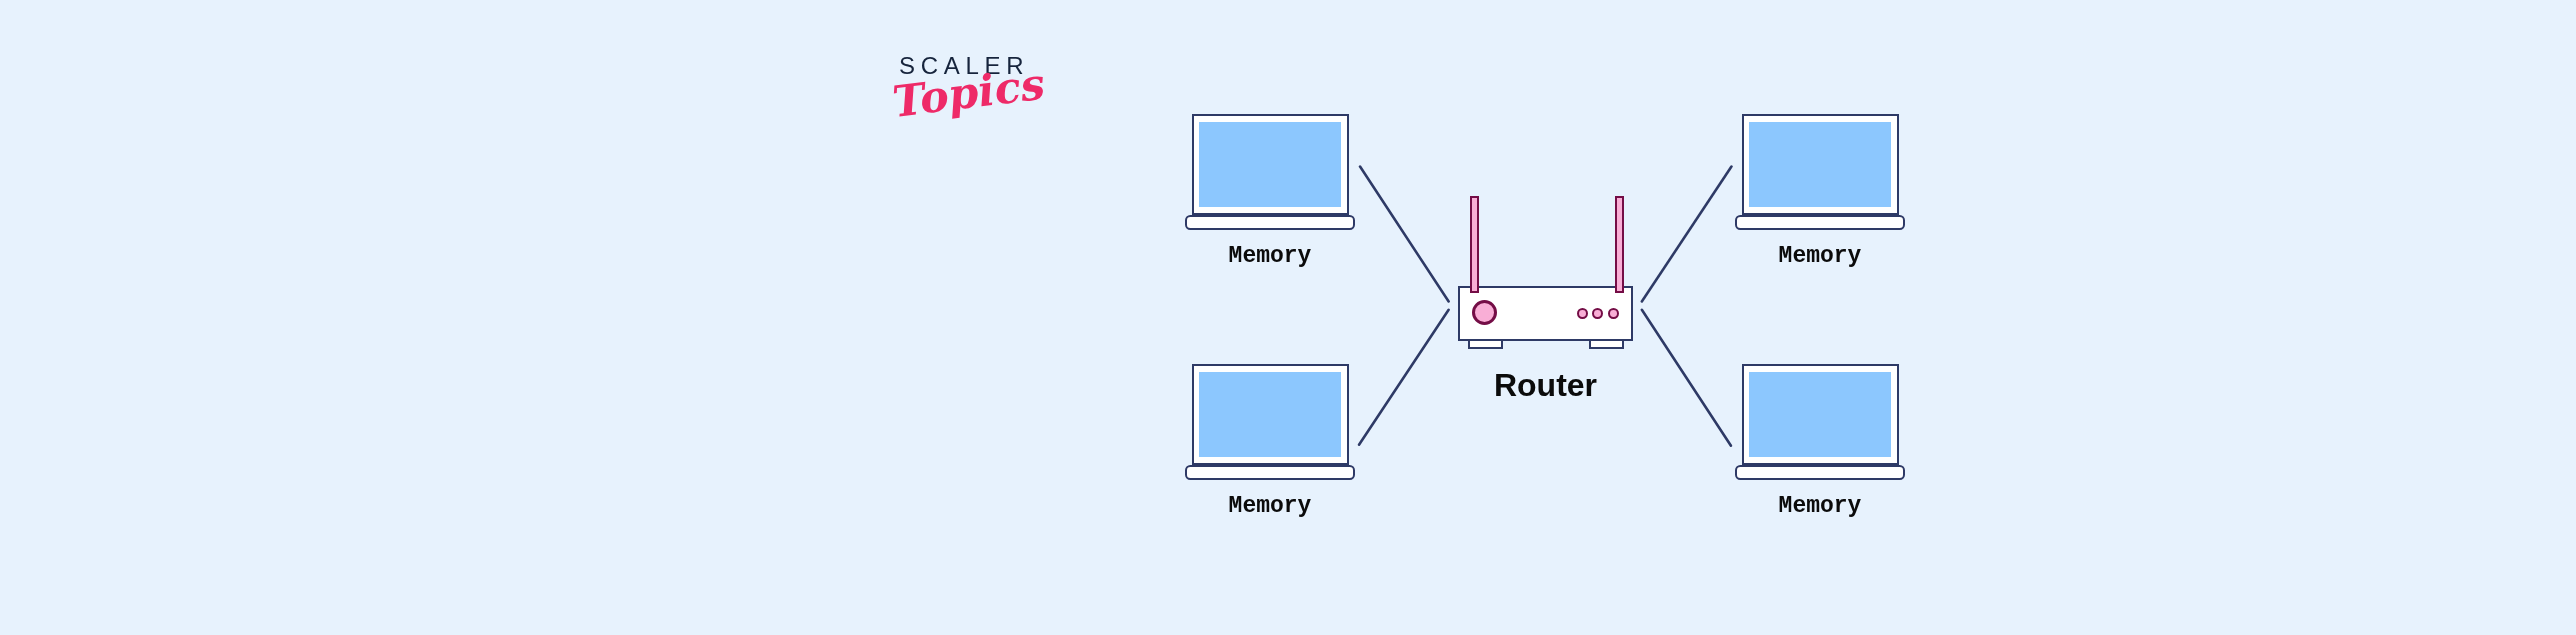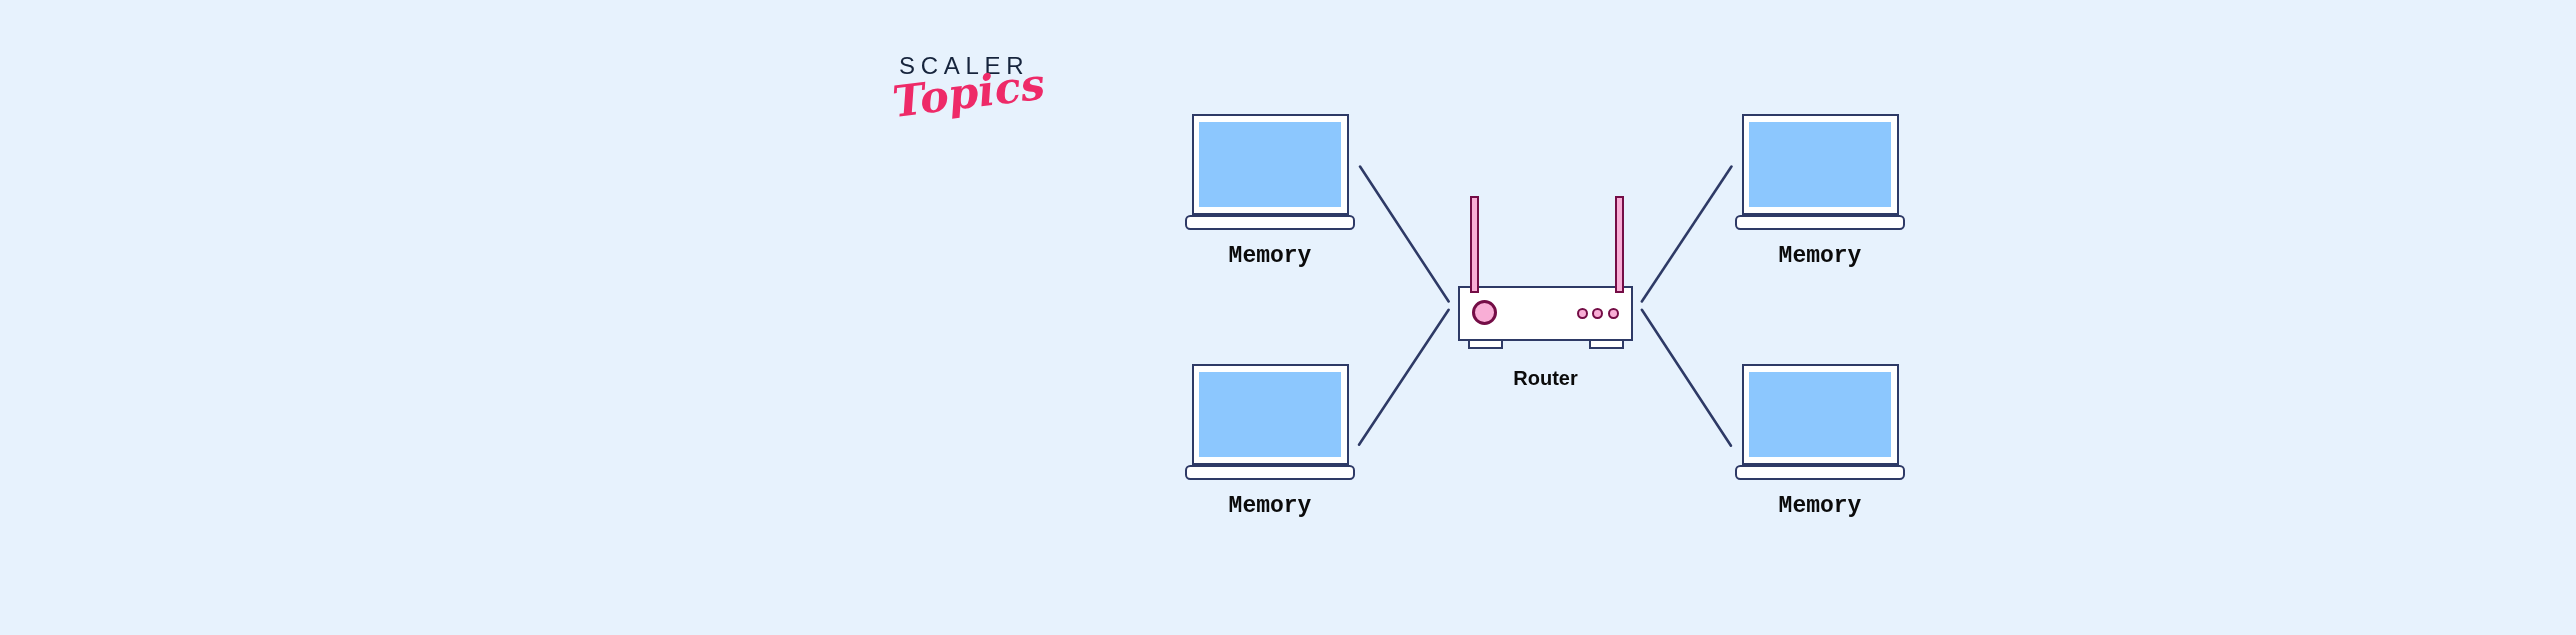--- a/index.html
+++ b/index.html
@@ -100,21 +100,21 @@
     font-weight: bold;
     color: #0b0b0b;
     font-family: Liberation Mono, monospace;
   }
   .router-label {
     position: absolute;
     left: 1458px;
     top: 367px;
     width: 175px;
     text-align: center;
-    font-size: 20px;
+    font-size: 32px;
     font-weight: bold;
     color: #0b0b0b;
     font-family: "Liberation Sans", sans-serif;
   }
 
   
   .router {
     position: absolute;
     left: 1458px;
     top: 196px;

